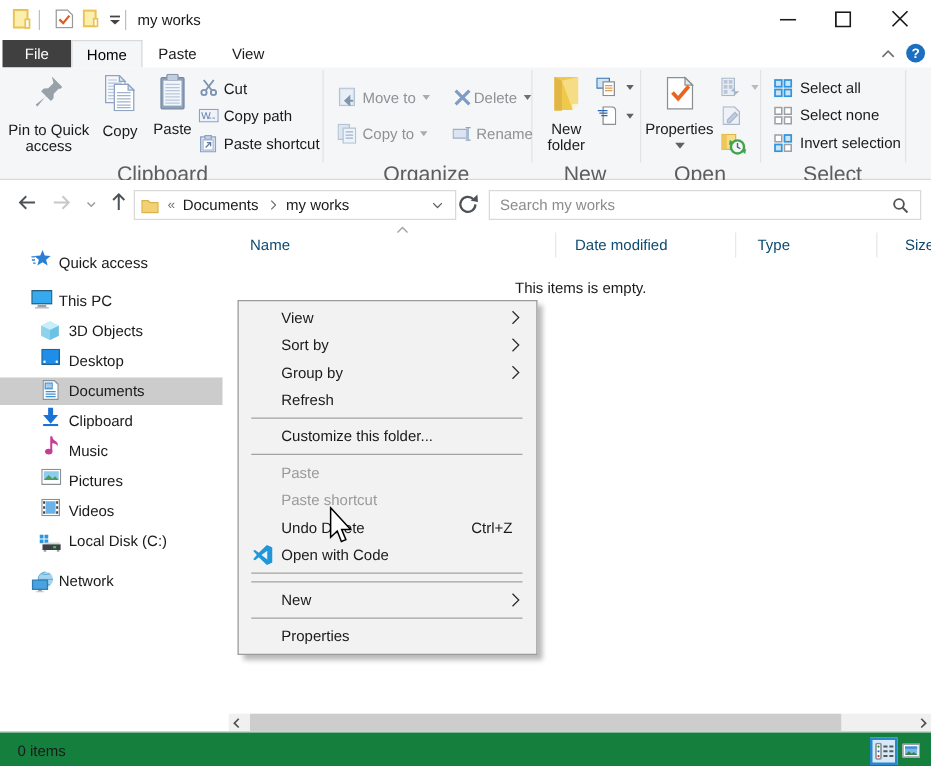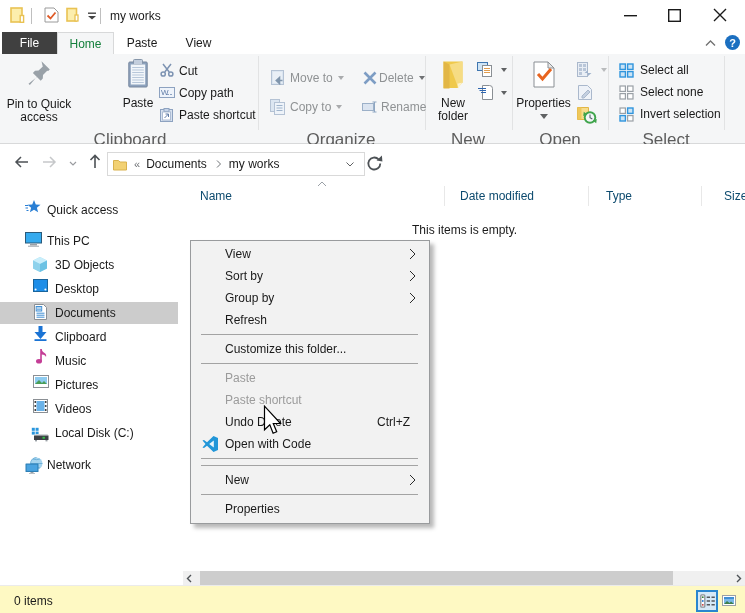--- a/index.html
+++ b/index.html
@@ -6,21 +6,21 @@
 .abs{position:absolute}
 .ctr{display:flex;align-items:center;justify-content:center}
 svg{display:block}
 
 #titlebar{left:0;top:0;width:745px;height:32px;background:#fff}
 .tsep{width:1px;height:16px;background:#bfbfbf;top:8px}
 
 #tabrow{left:0;top:32px;width:745px;height:22px;background:#fff}
 .tab{position:absolute;top:0;height:22px;display:flex;align-items:center;justify-content:center;font-size:12px}
 #filetab{left:2px;width:55px;background:#404040;color:#fff}
-#hometab{left:57px;width:57px;background:#f5f6f7;border:1px solid #d8d9da;border-bottom:none;color:#15803d}
+#hometab{left:57px;width:57px;background:#f5f6f7;border:1px solid #d8d9da;border-bottom:none;color:#000000}
 
 #ribbon{left:0;top:54px;width:745px;height:90px;background:#f5f6f7;border-bottom:1px solid #d8d9da}
 .gsep{position:absolute;top:2px;height:74px;width:1px;background:#e2e3e4}
 .glabel{position:absolute;top:76px;height:14px;font-size:17px;color:#5d5d5d;text-align:center}
 .bigbtn{position:absolute;top:2px;text-align:center;font-size:12px;color:#1a1a1a}
 .smalltext{position:absolute;font-size:12px;white-space:nowrap}
 .dis{color:#8f9294}
 .dn{display:inline-block;width:0;height:0;border-left:3px solid transparent;border-right:3px solid transparent;border-top:4px solid #5f6163;vertical-align:middle;margin-left:4px}
 
 #addrrow{left:0;top:144px;width:745px;height:34px;background:#fff}
@@ -36,21 +36,21 @@
 .mi{position:relative;height:22px;display:flex;align-items:center;padding-left:34px;font-size:12px;color:#1a1a1a}
 .mi .accel{position:absolute;right:19px}
 .msep{height:7px;position:relative}
 .msep:after{content:"";position:absolute;left:10px;right:11px;top:3px;height:1px;background:#a3a3a3}
 .chev{position:absolute;right:13px;top:5px}
 .mdis{color:#9b9b9b}
 
 #hscroll{position:absolute;left:183px;top:571px;width:562px;height:14px;background:#f0f0f0}
 #hthumb{position:absolute;left:17px;top:0;width:473px;height:14px;background:#cdcdcd}
 
-#statusbar{left:0;top:585px;width:745px;height:28px;background:#fef9c3;border-top:1px solid #ebebeb}
+#statusbar{left:0;top:585px;width:745px;height:28px;background:#15803d;border-top:1px solid #ebebeb}
 </style></head>
 <body>
 
 <div class="abs" id="titlebar">
   <svg class="abs" style="left:10px;top:7px" width="16" height="17" viewBox="0 0 16 17">
     <rect x="1" y="1" width="11" height="14" fill="#fceead" stroke="#e9c253" stroke-width="1.6"></rect>
     <rect x="10.2" y="8.5" width="3.4" height="6.8" fill="#fff" stroke="#e9c253" stroke-width="1.4"></rect>
   </svg>
   <div class="abs tsep" style="left:31px"></div>
   <svg class="abs" style="left:44px;top:7px" width="15" height="16" viewBox="0 0 15 16">
@@ -97,20 +97,35 @@
   <div class="gsep" style="left:608px"></div>
   <div class="gsep" style="left:724px"></div>
 
   <div class="bigbtn" style="left:4px;width:70px">
     <svg style="margin:4px auto 0" width="24" height="28" viewBox="0 0 24 28">
       <g fill="#99a1a8">
           <path d="M14.5 1.2l8.3 8.3-1.6 1.6-1-.3-4.2 4.2-.2 3.6-2.1 2.1-4-4-6.8 8.4-1.4-1.4 8.4-6.8-4-4 2.1-2.1 3.6-.2 4.2-4.2-.3-1z"></path>
         </g>
     </svg>
     <div style="margin-top:10px;line-height:13px">Pin to Quick<br>access</div>
+  </div>
+  <div class="bigbtn" style="left:75px;width:42px">
+    <svg style="margin:4px auto 0" width="24" height="29" viewBox="0 0 24 29">
+      <path d="M0.5 0.5h11l4.5 4.5v17H.5z" fill="#f4f7fb" stroke="#8fa3c0"></path>
+      <path d="M11.5 0.5l4.5 4.5h-4.5z" fill="#dbe4f0" stroke="#8fa3c0"></path>
+      <g stroke="#b4c4da" stroke-width="0.9">
+          <path d="M2.5 4h7M2.5 6.5h11M2.5 9h11M2.5 11.5h11M2.5 14h11M2.5 16.5h11M2.5 19h11"></path>
+        </g>
+      <path d="M7.5 7.5h11l4.5 4.5v16.5H7.5z" fill="#fff" stroke="#8fa3c0"></path>
+      <path d="M18.5 7.5l4.5 4.5h-4.5z" fill="#dbe4f0" stroke="#8fa3c0"></path>
+      <g stroke="#9fb4cc" stroke-width="1">
+          <path d="M9.5 14h11M9.5 16.5h11M9.5 19h11M9.5 21.5h11M9.5 24h11M9.5 26h11"></path>
+        </g>
+    </svg>
+    <div style="margin-top:9px">Copy</div>
   </div>
   <div class="bigbtn" style="left:118px;width:40px">
     <svg style="margin:3px auto 0" width="20" height="29" viewBox="0 0 20 29">
       <rect x="0.8" y="3" width="18.4" height="25" rx="1" fill="#8da2bd" stroke="#76879e"></rect>
       <rect x="5.5" y="0.5" width="9" height="5" rx="1" fill="#c3cedd" stroke="#8796aa"></rect>
       <rect x="2.8" y="5.5" width="14.4" height="20" fill="#f2f6fa"></rect>
       <g stroke="#b7c7da" stroke-width="1">
           <path d="M4.2 8.5h11.6M4.2 11h11.6M4.2 13.5h11.6M4.2 16h11.6M4.2 18.5h11.6M4.2 21h11.6M4.2 23.5h11.6"></path>
         </g>
     </svg>
@@ -282,20 +297,27 @@
       </svg>
     <span style="margin-left:8px">my works</span>
     <svg style="position:absolute;right:10px;top:9px" width="8" height="5" viewBox="0 0 8 5">
         <path d="M0.5 0.5L4 4l3.5-3.5" stroke="#5f6163" fill="none"></path>
       </svg>
   </div>
   <svg class="abs" style="left:366px;top:11px" width="17" height="17" viewBox="0 0 17 17">
       <path d="M14.3 8.5a6 6 0 11-1.7-4.2" stroke="#4d5256" stroke-width="1.8" fill="none"></path>
       <path d="M15.9 0.6l.5 6-5.8-1z" fill="#4d5256"></path>
     </svg>
+  <div id="searchbox">
+      <span style="margin-left:8px">Search my works</span>
+    <svg style="position:absolute;right:9px;top:5px" width="13" height="13" viewBox="0 0 13 13">
+        <circle cx="5.2" cy="5.2" r="3.9" stroke="#4f5356" fill="none" stroke-width="1.5"></circle>
+        <path d="M8.2 8.2L12 12" stroke="#4f5356" stroke-width="1.5"></path>
+      </svg>
+  </div>
 </div>
 
 <div class="abs" id="main">
 
   <div id="colhead">
     <svg class="abs" style="left:129px;top:-4px" width="10" height="6" viewBox="0 0 10 6">
         <path d="M1 5l4-4 4 4" stroke="#9aa0a6" fill="none"></path>
       </svg>
     <div class="abs" style="left:12px;top:4px">Name</div>
     <div class="abs" style="left:272px;top:4px">Date modified</div>

